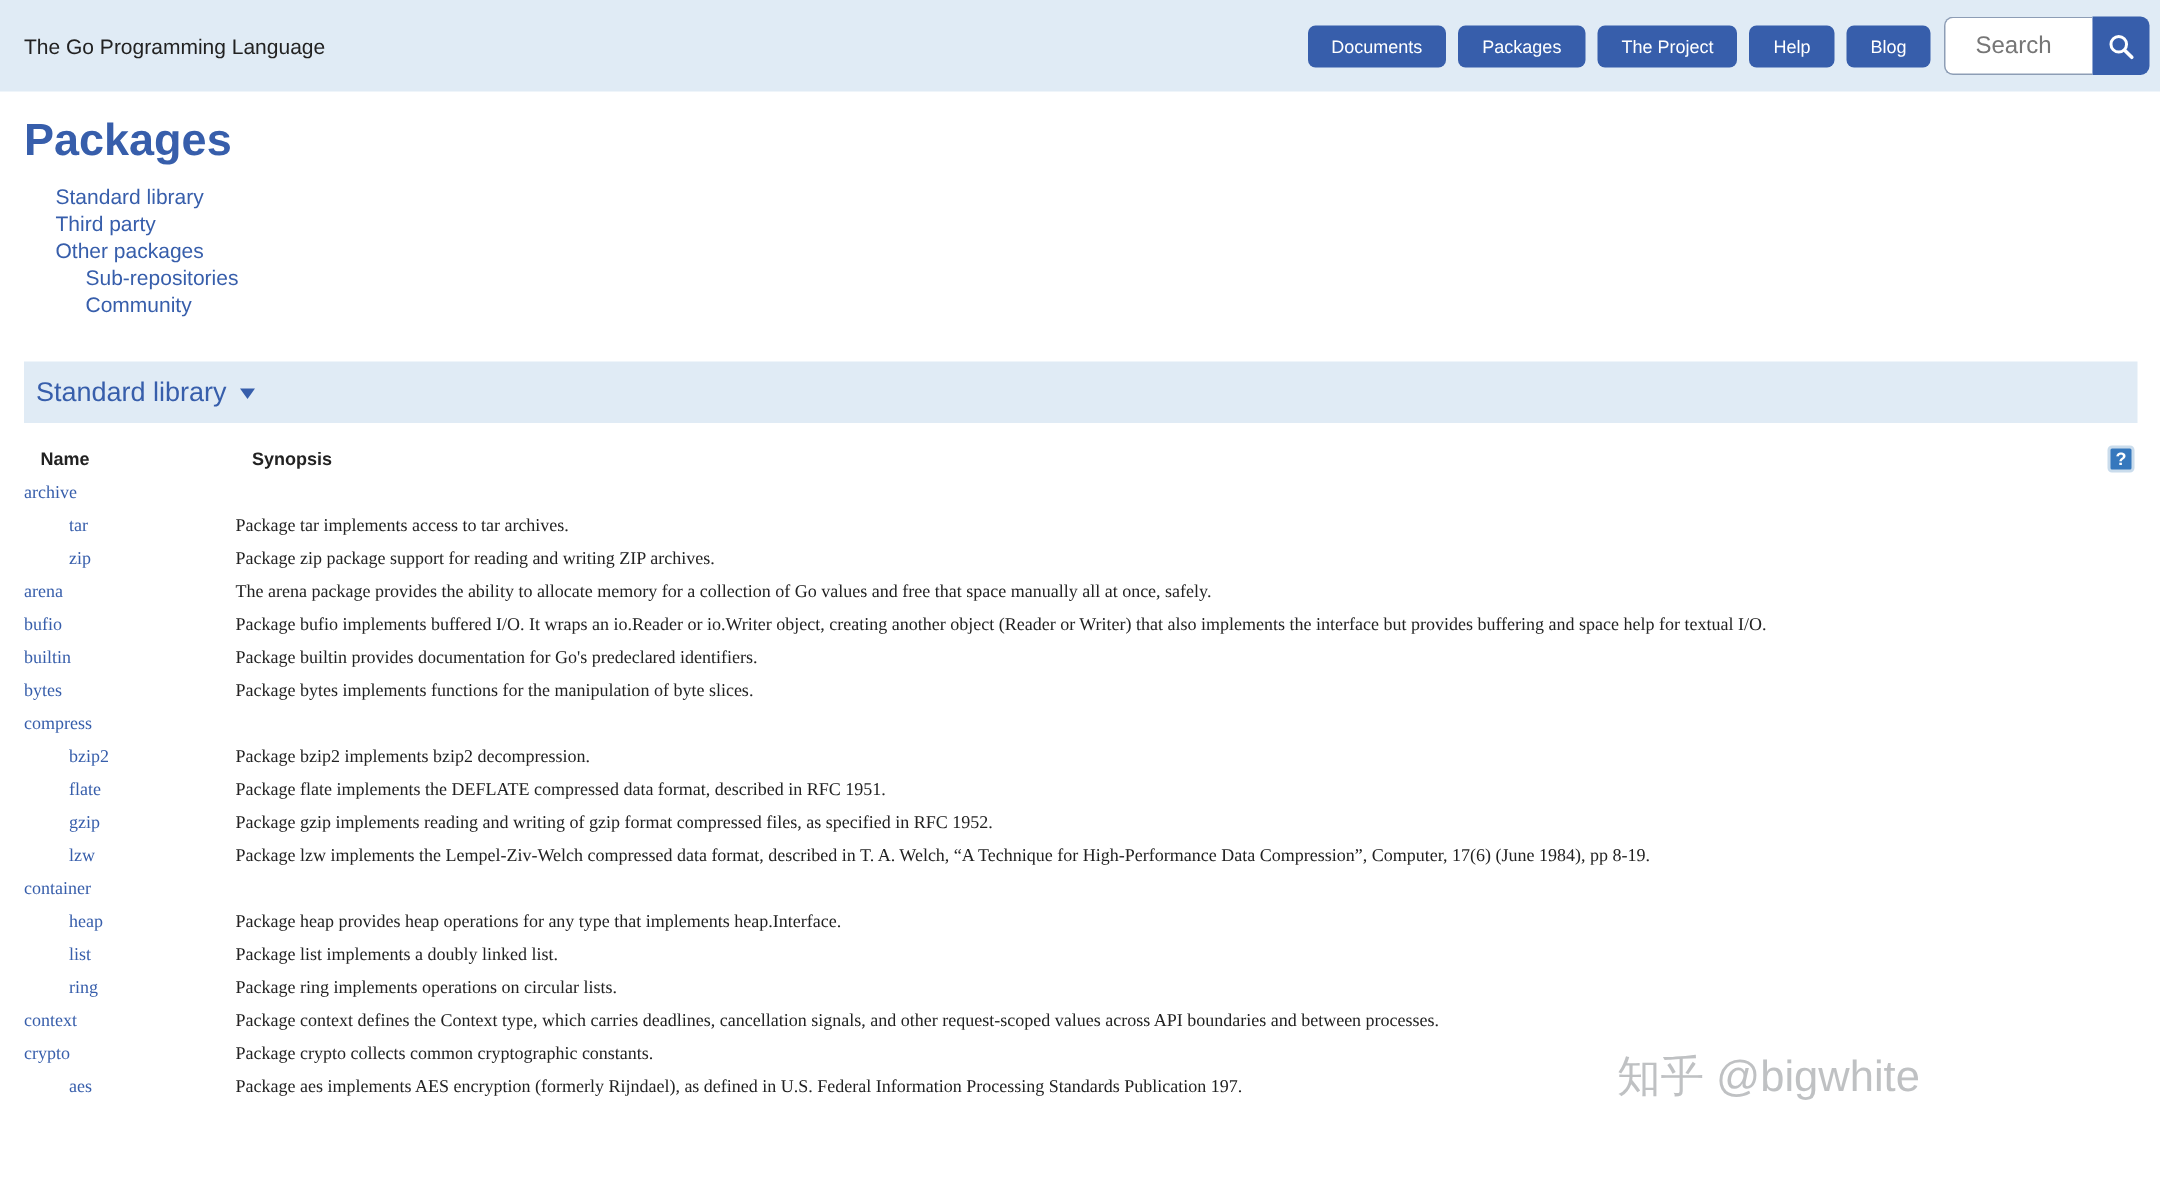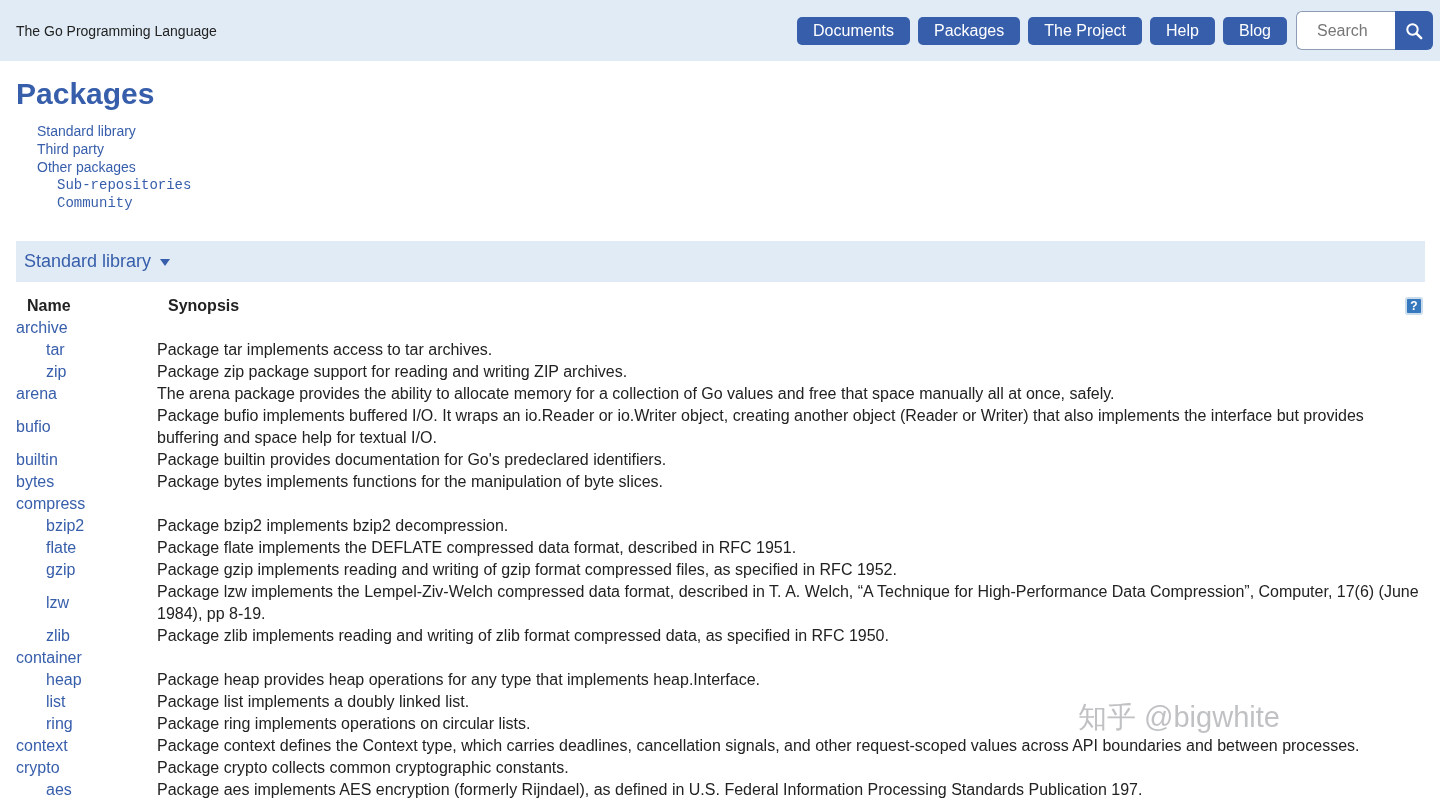--- a/index.html
+++ b/index.html
@@ -27,21 +27,21 @@
     white-space: nowrap;
   }
   .topnav {
     display: flex;
     align-items: center;
   }
   .navbtn {
     display: inline-block;
     background: #375eab;
     color: #ffffff;
-    font-size: 16px;
+    font-size: 12px;
     line-height: 16px;
     padding: 6px 16px;
     border-radius: 5px;
     margin-left: 8px;
     white-space: nowrap;
   }
   .searchbox {
     display: flex;
     align-items: center;
     margin-left: 9px;
@@ -83,21 +83,21 @@
   }
   .pkg-nav {
     margin-left: 21px;
     font-size: 14px;
     line-height: 18px;
   }
   .pkg-nav a {
     display: block;
     color: #375eab;
   }
-  .pkg-nav a.indent { margin-left: 20px; font-family: Liberation Mono, monospace; }
+  .pkg-nav a.indent { margin-left: 20px; }
 
   .section-bar {
     margin-top: 29px;
     background: #e0ebf5;
     padding: 10px 8px;
     font-size: 18px;
     line-height: 21px;
     color: #375eab;
     cursor: pointer;
   }
@@ -125,33 +125,33 @@
     font-size: 12px;
     font-weight: bold;
     display: flex;
     align-items: center;
     justify-content: center;
     cursor: pointer;
   }
   table.pkg-table {
     width: 100%;
     border-collapse: collapse;
-    font-size: 16px;
+    font-size: 12px;
     line-height: 22px;
   }
   table.pkg-table th {
     text-align: left;
     font-weight: bold;
     color: #222222;
     vertical-align: middle;
     padding: 0;
   }
   table.pkg-table th.col-name { width: 141px; padding-left: 11px; }
   table.pkg-table th.col-syn  { padding-left: 11px; }
-  table.pkg-table td { vertical-align: middle; padding: 0; }
+  table.pkg-table td { vertical-align: middle; padding: 0; font-family: Liberation Serif, serif; }
   td.name-cell { padding-left: 11px; white-space: nowrap; }
   td.name-cell.indent { padding-left: 30px; }
   td.name-cell a { color: #375eab; }
   td.syn-cell { padding-left: 11px; color: #222222; margin-left: 18px; }
 
   
   .watermark {
     position: absolute;
     top: 698px;
     left: 1078px;
@@ -263,24 +263,20 @@
   <tr>
     <td class="name-cell indent"><a>gzip</a></td>
     <td class="syn-cell">Package gzip implements reading and writing of gzip format compressed files, as specified in RFC 1952.</td>
   </tr>
 
   <tr>
     <td class="name-cell indent"><a>lzw</a></td>
     <td class="syn-cell">Package lzw implements the Lempel-Ziv-Welch compressed data format, described in T. A. Welch, “A Technique for High-Performance Data Compression”, Computer, 17(6) (June 1984), pp 8-19.</td>
   </tr>
 
-  <tr>
-    <td class="name-cell indent"><a>zlib</a></td>
-    <td class="syn-cell">Package zlib implements reading and writing of zlib format compressed data, as specified in RFC 1950.</td>
-  </tr>
 
   <tr>
     <td class="name-cell"><a>container</a></td>
     <td class="syn-cell"></td>
   </tr>
 
   <tr>
     <td class="name-cell indent"><a>heap</a></td>
     <td class="syn-cell">Package heap provides heap operations for any type that implements heap.Interface.</td>
   </tr>

